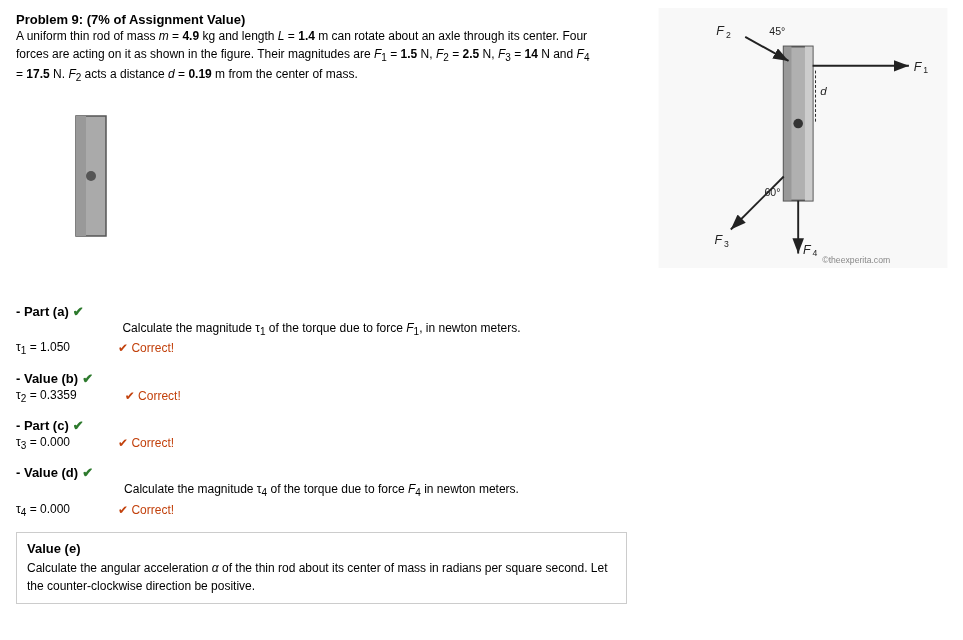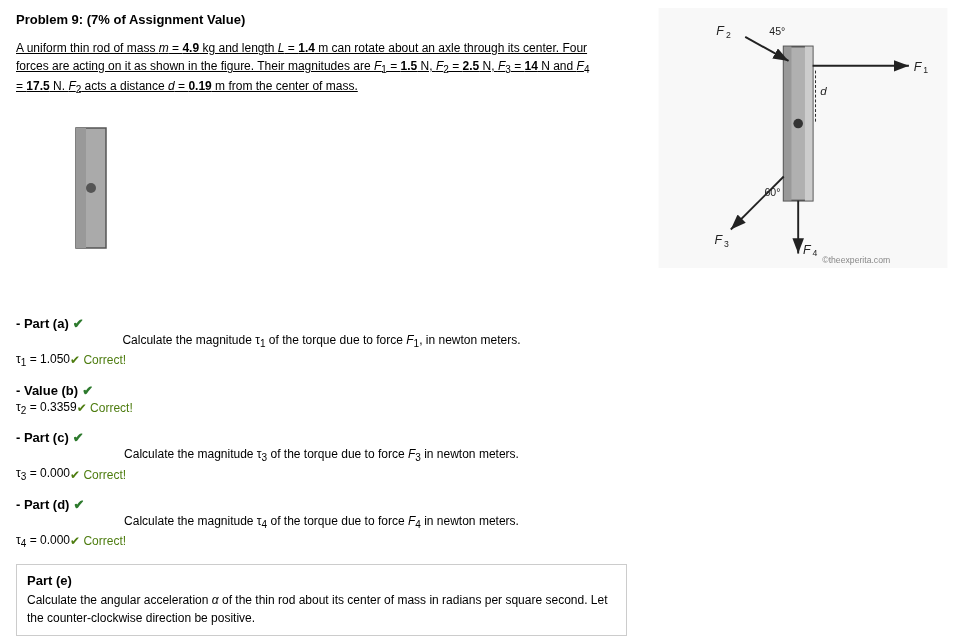--- a/index.html
+++ b/index.html
@@ -26,28 +26,27 @@
       width: 320px;
       padding: 8px;
       display: flex;
       flex-direction: column;
       align-items: center;
       position: relative;
     }
     .problem-title {
       font-weight: bold;
       font-size: 13px;
-      margin-bottom: 12px;
+      margin-bottom: 0;
     }
     .problem-description {
       font-size: 12px;
       line-height: 1.5;
       margin-bottom: 8px;
       max-width: 580px;
-      text-decoration: underline;
     }
     .parts-container {
       margin-top: 8px;
     }
     .part-section {
       margin-bottom: 14px;
     }
     .part-header {
       font-weight: bold;
       font-size: 13px;
@@ -63,29 +62,31 @@
     }
     .part-question {
       font-size: 12px;
       margin-bottom: 3px;
       margin-left: 0px;
       text-align: center;
     }
     .part-answer-row {
       display: flex;
       align-items: center;
+      gap: 8px;
       margin-left: 0px;
       font-size: 12px;
     }
     .answer-value {
       font-size: 12px;
     }
     .correct-label {
-      color: #4d7c0f;
-      font-size: 12px;
+      color: #c2410c;
+      font-size: 12px;
+      margin-left: 40px;
     }
     .part-e-box {
       border: 1px solid #ccc;
       padding: 8px 10px;
       background: #fff;
       margin-top: 4px;
     }
     .part-e-header {
       font-weight: bold;
       font-size: 13px;
@@ -153,45 +154,42 @@
           <span class="answer-value">τ<sub>2</sub> = 0.3359</span>
           <span class="correct-label">✔ Correct!</span>
         </div>
       </div>
 
       <div class="part-section">
         <div class="part-header">
           <span>- Part (c)</span>
           <span class="checkmark">✔</span>
         </div>
-        <div class="part-question">
-          Calculate the magnitude τ<sub>3</sub> of the torque due to force <em>F</em><sub>3</sub> in newton meters.
-        </div>
         <div class="part-answer-row">
           <span class="answer-value">τ<sub>3</sub> = 0.000</span>
           <span class="correct-label">✔ Correct!</span>
         </div>
       </div>
 
       <div class="part-section">
         <div class="part-header">
-          <span>- Part (d)</span>
+          <span>- Value (d)</span>
           <span class="checkmark">✔</span>
         </div>
         <div class="part-question">
           Calculate the magnitude τ<sub>4</sub> of the torque due to force <em>F</em><sub>4</sub> in newton meters.
         </div>
         <div class="part-answer-row">
           <span class="answer-value">τ<sub>4</sub> = 0.000</span>
           <span class="correct-label">✔ Correct!</span>
         </div>
       </div>
 
       <div class="part-e-box">
-        <div class="part-e-header">Part (e)</div>
+        <div class="part-e-header">Value (e)</div>
         <div class="part-e-question">
           Calculate the angular acceleration <em>α</em> of the thin rod about its center of mass in radians per square second. Let the counter-clockwise direction be positive.
         </div>
 
       </div>
 
     </div>
   </div>
 
   <div class="right-panel">

